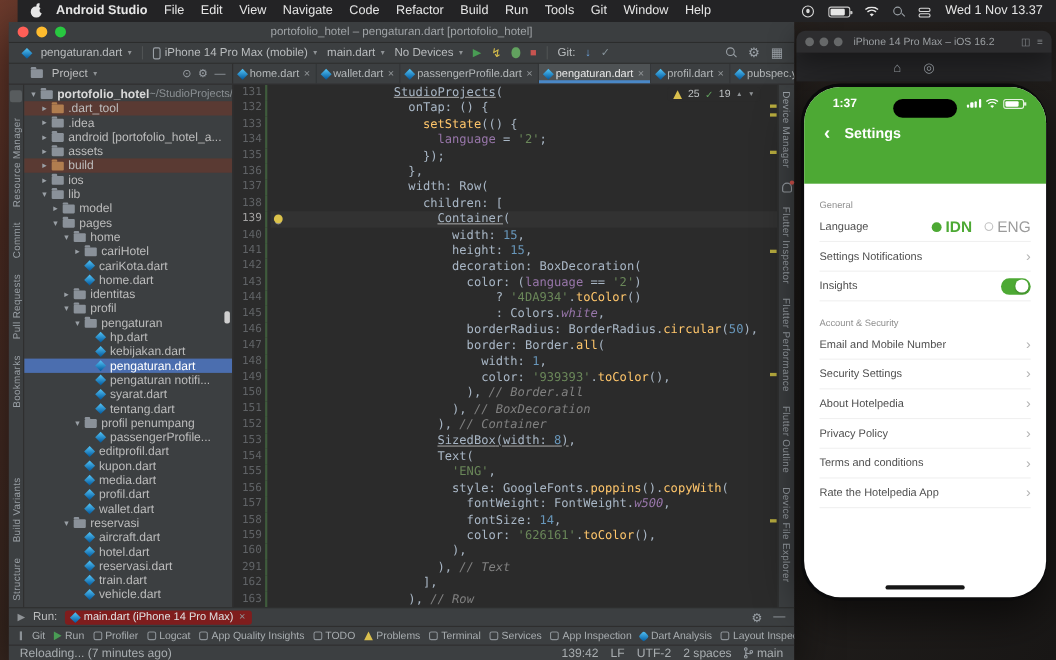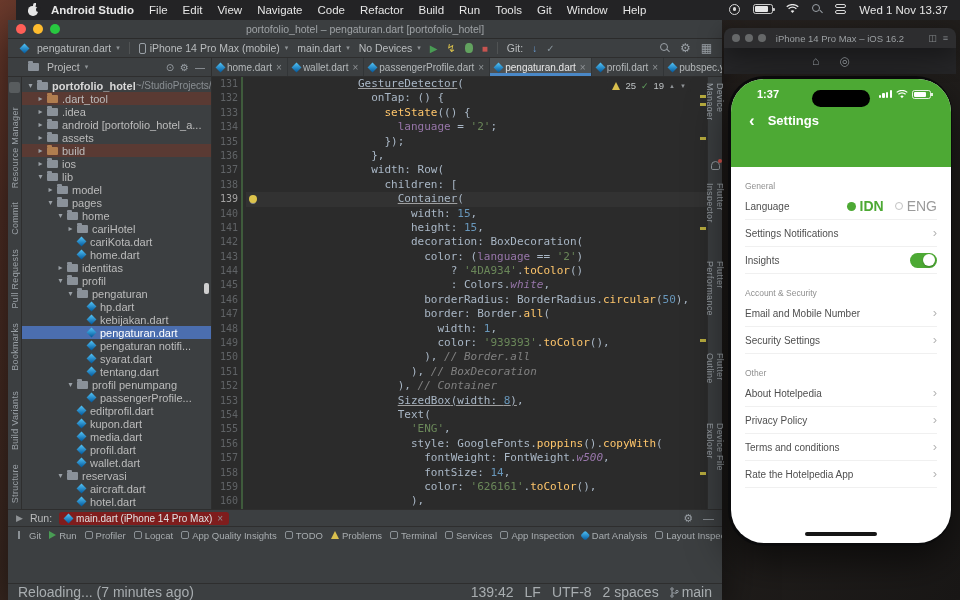--- a/index.html
+++ b/index.html
@@ -13,21 +13,21 @@
   
   .menubar { position:absolute; top:0; left:16px; right:0; height:20px; background:#232325;
     display:flex; align-items:center; padding:0 12px; color:#e6e6e6; font-size:11.5px; z-index:40; }
   .apple { width:11px; height:12px; position:relative; margin-right:12px; }
   .apple i { position:absolute; left:0; top:2px; width:10px; height:10px; background:#e6e6e6; border-radius:45% 45% 48% 48%; }
   .apple em { position:absolute; right:-2px; top:3px; width:5px; height:5px; background:#232325; border-radius:50%; }
   .apple u { position:absolute; left:5px; top:-1px; width:3px; height:4px; background:#e6e6e6; border-radius:60% 0 60% 0; }
   .mitems { display:flex; gap:15px; }
   .mitem { cursor:default; }
   .mitem.bold { font-weight:bold; }
-  .menu-right { margin-left:auto; display:flex; align-items:flex-start; gap:13px; }
+  .menu-right { margin-left:auto; display:flex; align-items:flex-end; gap:13px; }
   .mi-circle { width:11px; height:11px; border:1.5px solid #d9d9d9; border-radius:50%; position:relative; }
   .mi-circle::after { content:''; position:absolute; left:2.2px; top:2.2px; width:3.6px; height:3.6px; background:#d9d9d9; border-radius:50%; }
   .mi-batt { width:20px; height:10px; border:1px solid rgba(230,230,230,.85); border-radius:2.5px; position:relative; }
   .mi-batt::before { content:''; position:absolute; left:1px; top:1px; bottom:1px; width:13px; background:#e6e6e6; border-radius:1px; }
   .mi-batt::after { content:''; position:absolute; right:-3px; top:2.5px; width:2px; height:3px; background:rgba(230,230,230,.85); border-radius:0 1px 1px 0; }
   .mi-cc { display:flex; flex-direction:column; gap:1.5px; }
   .mi-cc b { width:11px; height:4px; border:1px solid #d9d9d9; border-radius:2px; display:block; }
   .clock { font-size:11.5px; white-space:nowrap; }
 
   
@@ -131,21 +131,21 @@
   .toolsrow { flex:0 0 17px; border-top:1px solid #2e2e2e; display:flex; align-items:center; gap:8px;
     padding:0 10px; font-size:9.5px; color:#a8adb0; overflow:hidden; white-space:nowrap; }
   .tbtn { display:flex; align-items:center; gap:3px; cursor:default; }
   .ti { width:8px; height:8px; border:1px solid #8b9196; border-radius:2px; flex:0 0 auto; }
   .ti-play { border:none; border-radius:0; width:0; height:0; border-left:7px solid #499c54; border-top:4px solid transparent; border-bottom:4px solid transparent; }
   .ti-warn { border:none; border-radius:0; width:0; height:0; border-left:4.5px solid transparent; border-right:4.5px solid transparent; border-bottom:8px solid #d9bf4d; }
   .ti-dart { border:none; background:linear-gradient(135deg,#54c5f8,#01579b); transform:rotate(45deg); width:6.5px; height:6.5px; }
   .ti-branch { border:none; border-left:2px solid #8b9196; border-radius:0; }
 
   .statusbar { flex:0 0 14px; border-top:1px solid #2e2e2e; display:flex; align-items:center;
-    padding:0 10px; font-size:14px; color:#a8adb0;margin-top:40px; }
+    padding:0 10px; font-size:11px; color:#a8adb0; }
   .sb-right { margin-left:auto; display:flex; align-items:center; gap:11px; }
   .branch { display:flex; align-items:center; gap:3px; }
 
   
   .sim { position:absolute; left:724px; top:28px; width:232px; z-index:20; }
   .sim-tb { height:20px; background:#2d2d2f; border-radius:8px 8px 0 0; display:flex; align-items:center;
     padding:0 8px; gap:5px; box-shadow:0 6px 24px rgba(0,0,0,.5); position:relative; }
   .sdot { width:8px; height:8px; border-radius:50%; background:#666869; }
   .sim-title { position:absolute; left:0; right:0; text-align:center; font-size:9.5px; color:#9b9fa2; pointer-events:none; }
   .sim-tb-right { margin-left:auto; display:flex; gap:6px; color:#85898c; font-size:9px; z-index:1; }
@@ -506,21 +506,21 @@
           <div class="trow" style="padding-left: 44px;">
             <span class="arr"></span>
             <span class="fic dart"></span>
             <span class="tlab">vehicle.dart</span>
           </div>
         </div>
     </div>
 
     <div class="editor">
       <div id="code-lines">
-          <div class="line"><span class="gut">131</span><span class="codetxt">                <span class="tk-u">GestureDetector</span><span class="tk-p">(</span></span></div>
+          <div class="line"><span class="gut">131</span><span class="codetxt">                <span class="tk-u">StudioProjects</span><span class="tk-p">(</span></span></div>
           <div class="line"><span class="gut">132</span><span class="codetxt">                  <span class="tk-p">onTap: () {</span></span></div>
           <div class="line"><span class="gut">133</span><span class="codetxt">                    <span class="tk-m">setState</span><span class="tk-p">(() {</span></span></div>
           <div class="line"><span class="gut">134</span><span class="codetxt">                      <span class="tk-f">language</span><span class="tk-p"> = </span><span class="tk-s">'2'</span><span class="tk-p">;</span></span></div>
           <div class="line"><span class="gut">135</span><span class="codetxt">                    <span class="tk-p">});</span></span></div>
           <div class="line"><span class="gut">136</span><span class="codetxt">                  <span class="tk-p">},</span></span></div>
           <div class="line"><span class="gut">137</span><span class="codetxt">                  <span class="tk-p">width: Row(</span></span></div>
           <div class="line"><span class="gut">138</span><span class="codetxt">                    <span class="tk-p">children: [</span></span></div>
           <div class="line hl"><span class="gut">139</span><span class="codetxt">                      <span class="tk-u">Container</span><span class="tk-p">(</span></span><span class="bulb"></span></div>
           <div class="line"><span class="gut">140</span><span class="codetxt">                        <span class="tk-p">width: </span><span class="tk-n">15</span><span class="tk-p">,</span></span></div>
           <div class="line"><span class="gut">141</span><span class="codetxt">                        <span class="tk-p">height: </span><span class="tk-n">15</span><span class="tk-p">,</span></span></div>
@@ -631,21 +631,21 @@
         <span class="ti ti-layout"></span>
         <span class="tbl">Layout Inspector</span>
       </span>
     </div>
 
   <div class="statusbar">
     <span>Reloading... (7 minutes ago)</span>
     <span class="sb-right">
       <span>139:42</span>
       <span>LF</span>
-      <span>UTF-8</span>
+      <span>UTF-2</span>
       <span>2 spaces</span>
       <span class="branch">
         <svg width="9" height="11" viewBox="0 0 9 11">
             <circle cx="2" cy="2" r="1.2" fill="none" stroke="#9aa0a6"></circle>
             <circle cx="2" cy="9" r="1.2" fill="none" stroke="#9aa0a6"></circle>
             <circle cx="7" cy="4.5" r="1.2" fill="none" stroke="#9aa0a6"></circle>
             <path d="M2 3.2 V7.8 M2 6.4 C2 4.8 7 7.4 7 5.7" stroke="#9aa0a6" fill="none"></path>
           </svg>
         <span>main</span>
       </span>
@@ -721,21 +721,20 @@
           </div>
           <div class="sec-head">Account &amp; Security</div>
           <div class="srow">
             <span class="srl">Email and Mobile Number</span>
             <span class="chev">›</span>
           </div>
           <div class="srow">
             <span class="srl">Security Settings</span>
             <span class="chev">›</span>
           </div>
-          <div class="sec-head">Other</div>
           <div class="srow">
             <span class="srl">About Hotelpedia</span>
             <span class="chev">›</span>
           </div>
           <div class="srow">
             <span class="srl">Privacy Policy</span>
             <span class="chev">›</span>
           </div>
           <div class="srow">
             <span class="srl">Terms and conditions</span>

